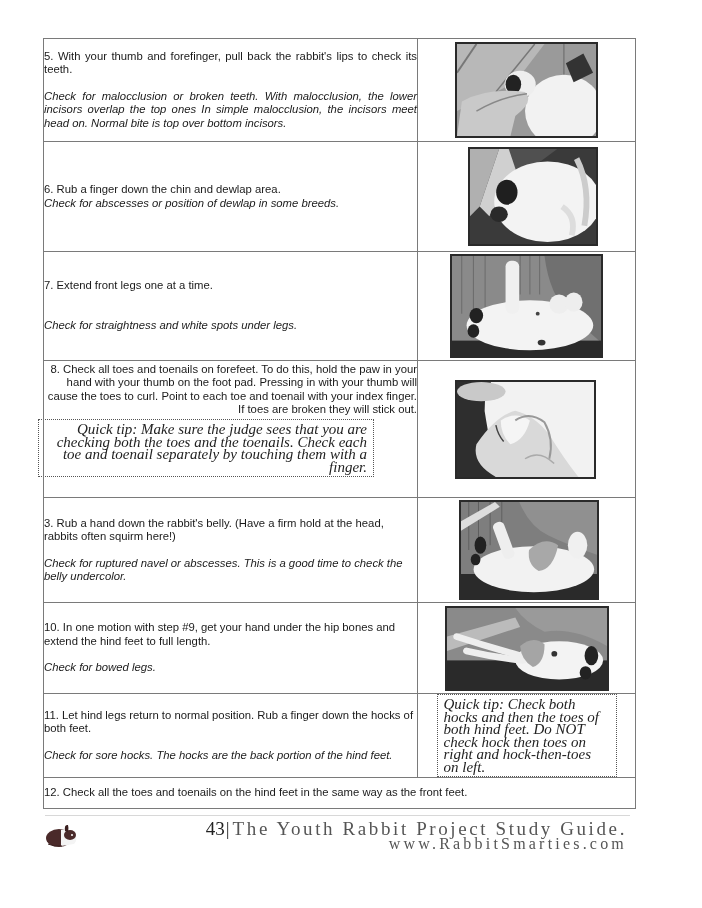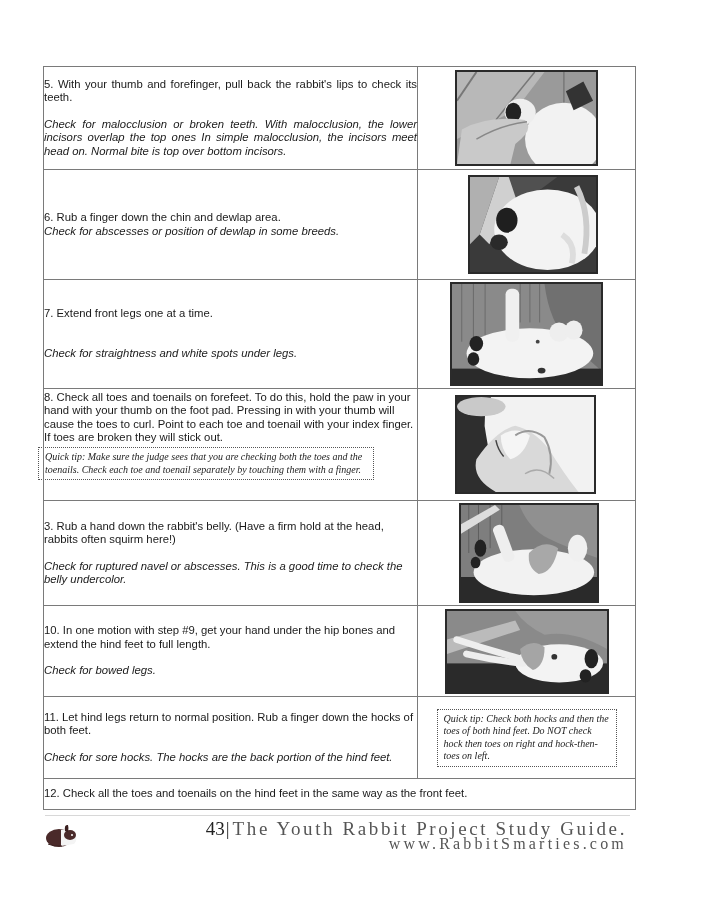--- a/index.html
+++ b/index.html
@@ -11,21 +11,21 @@
       width: 702px;
       height: 908px;
       position: relative;
       overflow: hidden;
       font-family: "Liberation Sans", sans-serif;
       color: #1a1a1a;
     }
     .guide-table {
       position: absolute;
       left: 43px;
-      top: 66px;
+      top: 38px;
       width: 592px;
       border-collapse: collapse;
       table-layout: fixed;
     }
     .guide-table td {
       border: 1px solid #7a7a7a;
       vertical-align: middle;
       padding: 0;
     }
     .col-text { width: 374px; }
@@ -49,21 +49,21 @@
       box-sizing: border-box;
       position: relative;
       overflow: hidden;
       vertical-align: middle;
     }
     .photo svg { display: block; width: 100%; height: 100%; }
     .tip-box {
       border: 1px dotted #555;
       font-family: "Liberation Serif", serif;
       font-style: italic;
-      font-size: 10px;
+      font-size: 15px;
       line-height: 12.5px;
       color: #222;
       padding: 3px 6px 3px 6px;
     }
     .tip-inline {
       margin: 3px 40px 2px -6px;
       width: 322px;
     }
     .tip-right {
       width: 180px;
@@ -200,21 +200,21 @@
           <ellipse cx="25" cy="62" rx="7" ry="8" fill="#222"></ellipse>
           <ellipse cx="22" cy="78" rx="6" ry="7" fill="#222"></ellipse>
           <ellipse cx="92" cy="90" rx="4" ry="3" fill="#333"></ellipse>
           <ellipse cx="88" cy="60" rx="2" ry="2" fill="#444"></ellipse>
         </svg>
       </div>
     </td>
   </tr>
 
   <tr style="height:112px;">
-    <td class="cell-text" style="padding-top:2px;padding-bottom:18px;">
+    <td class="cell-text" style="padding-top:2px;padding-bottom:18px;text-align:right;">
       <p style="font-size:11.3px;line-height:13.3px;">8. Check all toes and toenails on forefeet.  To do this, hold the paw in your hand with your thumb on the foot pad.  Pressing in with your thumb will cause the toes to curl.  Point to each toe and toenail with your index finger.  If toes are broken they will stick out.</p>
       <div class="tip-box tip-inline">Quick tip:  Make sure the judge sees that you are checking both the toes and the toenails.  Check each toe and toenail separately by touching them with a finger.</div>
     </td>
     <td class="cell-img">
       <div class="photo" style="width:141px;height:99px;margin-left:-2px;">
         <svg viewBox="0 0 141 99" preserveAspectRatio="none">
           <rect width="141" height="99" fill="#f2f2f2"></rect>
           <path d="M0,0 L35,0 Q25,20 30,40 L40,99 L0,99 Z" fill="#2e2e2e"></path>
           <ellipse cx="25" cy="10" rx="25" ry="10" fill="#c9c9c9"></ellipse>
           <path d="M20,65 Q40,35 60,30 Q80,35 95,55 Q110,80 125,99 L40,99 Q15,85 20,65 Z" fill="#d9d9d9"></path>

